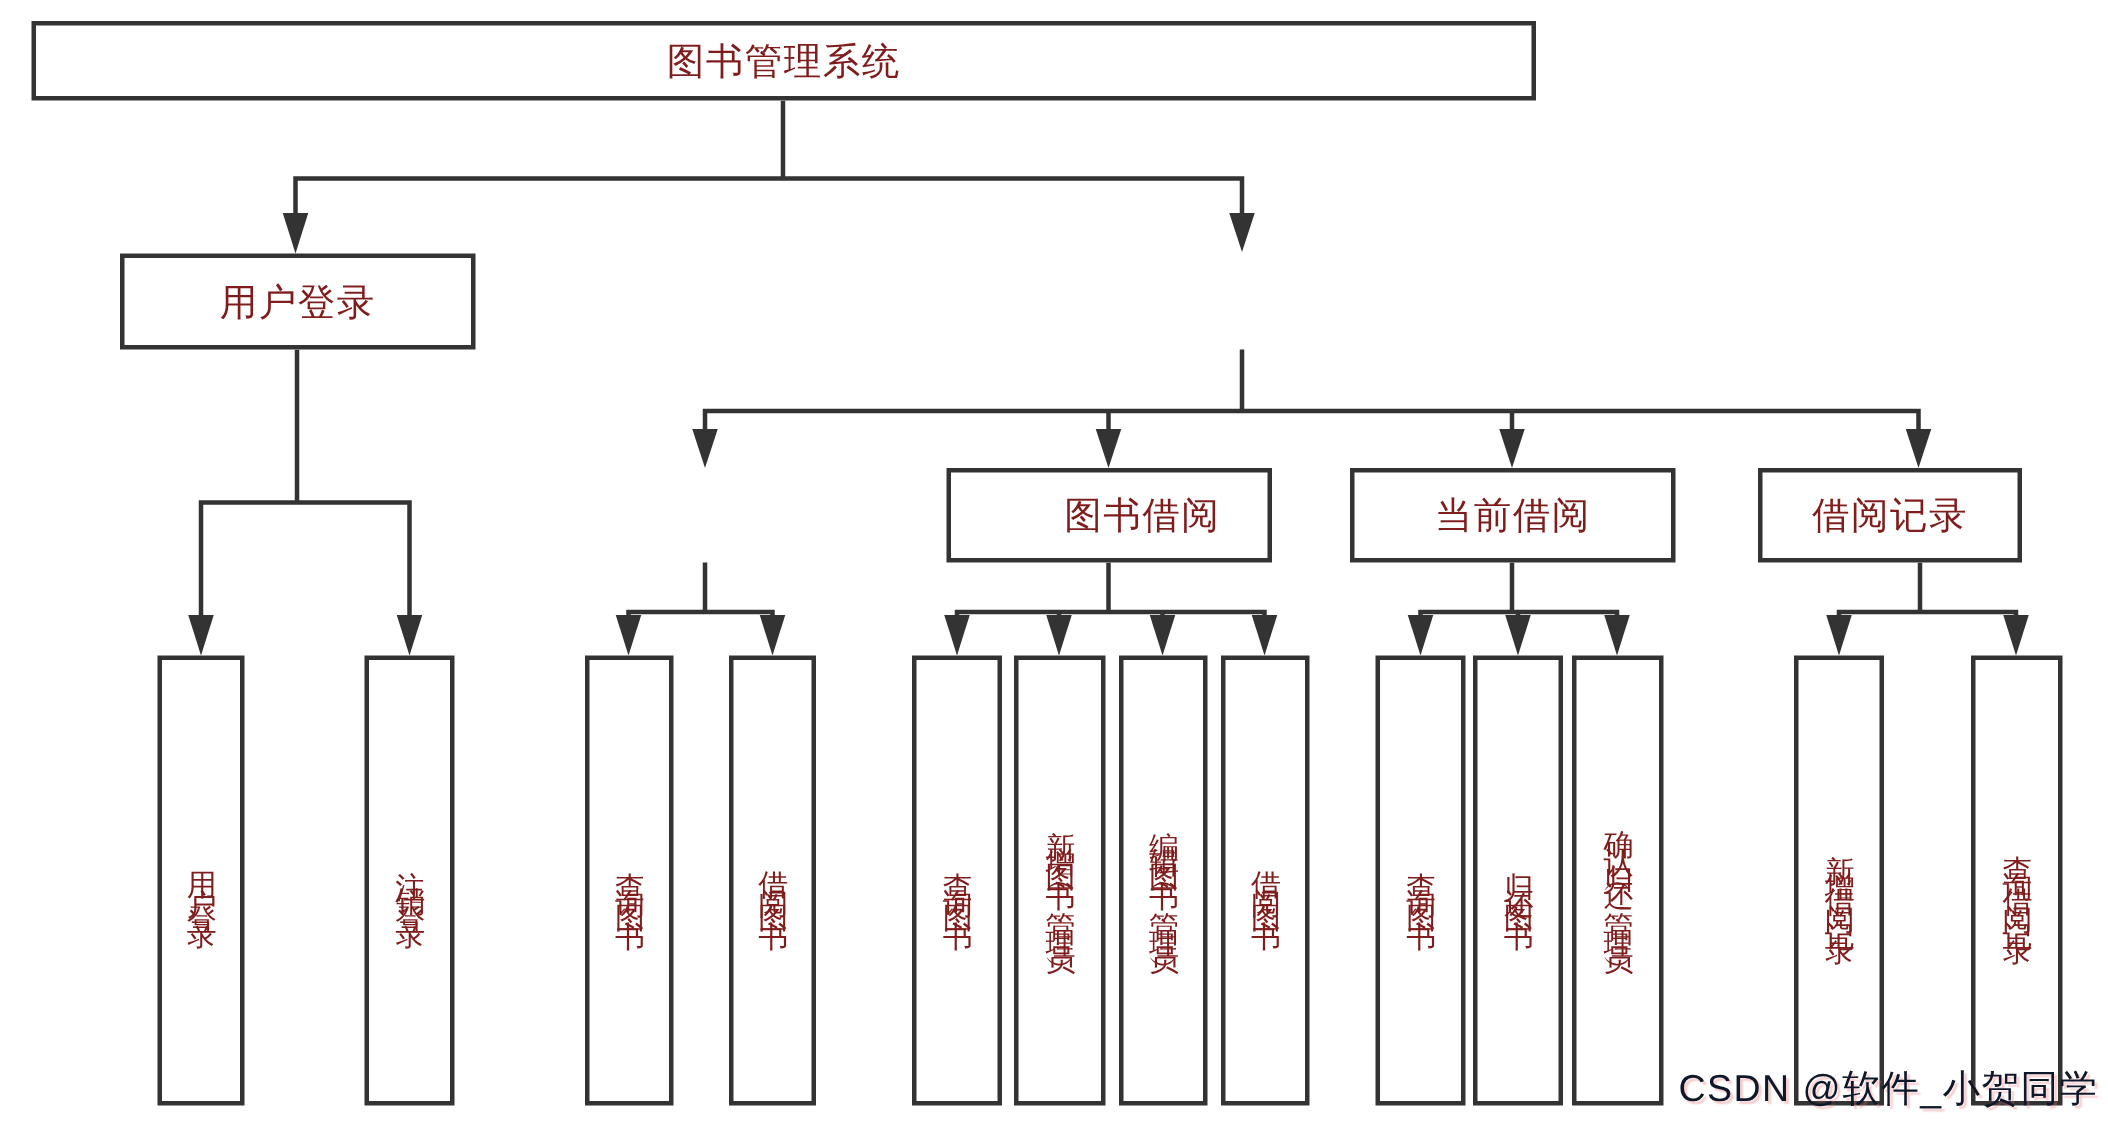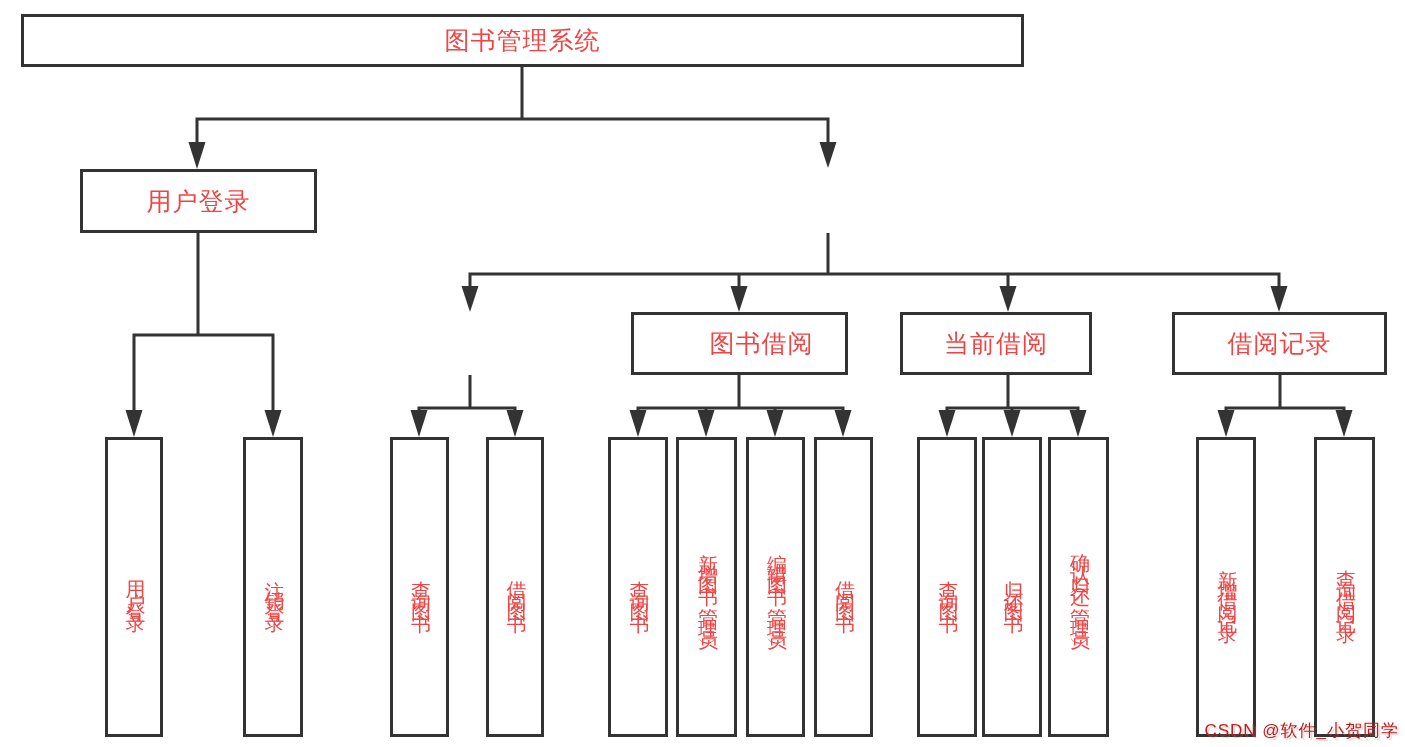--- a/index.html
+++ b/index.html
@@ -26,43 +26,42 @@
     stroke: none;
   }
   .box {
     position: absolute;
     box-sizing: border-box;
     background: #ffffff;
     border: 3px solid #333333;
     display: flex;
     align-items: center;
     justify-content: center;
-    color: #ef4444;
+    color: #7f1d1d;
     font-size: 25px;
     letter-spacing: 1px;
     white-space: nowrap;
-    font-family: Liberation Mono, monospace;
   }
   .leaf {
     font-size: 20px;
     letter-spacing: 0;
   }
   .vtext {
     writing-mode: vertical-rl;
     text-orientation: mixed;
     letter-spacing: 11px;
     line-height: 1;
     white-space: nowrap;
   }
   .watermark {
     position: absolute;
     right: 6px;
     bottom: 5px;
-    font-size: 17px;
-    color: #b91c1c;
+    font-size: 25px;
+    color: #0f172a;
     letter-spacing: 1px;
     text-shadow: 2px 2px 1px rgba(232, 116, 116, 0.35);
     white-space: nowrap;
     margin-left: 16px;
   }
 </style>
 </head>
 <body>
 
 <div id="stage">
@@ -108,22 +107,22 @@
       <polygon points="1217.5,410 1234.5,410 1226,437"></polygon>
       <polygon points="1335.5,410 1352.5,410 1344,437"></polygon>
     </g>
   </svg>
 
   <div class="box" style="left:21px; top:14px; width:1003px; height:53px;">图书管理系统</div>
 
   <div class="box" style="left:80px; top:169px; width:237px; height:64px;">用户登录</div>
 
   <div class="box" style="left:631px; top:312px; width:217px; height:63px;padding-left:44px;">图书借阅</div>
-  <div class="box" style="left:900px; top:312px; width:192px; height:63px;">当前借阅</div>
-  <div class="box" style="left:1172px; top:312px; width:215px; height:63px;">借阅记录</div>
+  <div class="box" style="left:900px; top:312px; width:217px; height:63px;">当前借阅</div>
+  <div class="box" style="left:1172px; top:312px; width:176px; height:63px;">借阅记录</div>
 
   <div class="box leaf" style="left:105px; top:437px; width:58px; height:300px;">
     <span class="vtext">用户登录</span>
   </div>
   <div class="box leaf" style="left:243px; top:437px; width:60px; height:300px;">
     <span class="vtext">注销登录</span>
   </div>
 
   <div class="box leaf" style="left:390px; top:437px; width:59px; height:300px;">
     <span class="vtext">查询图书</span>

